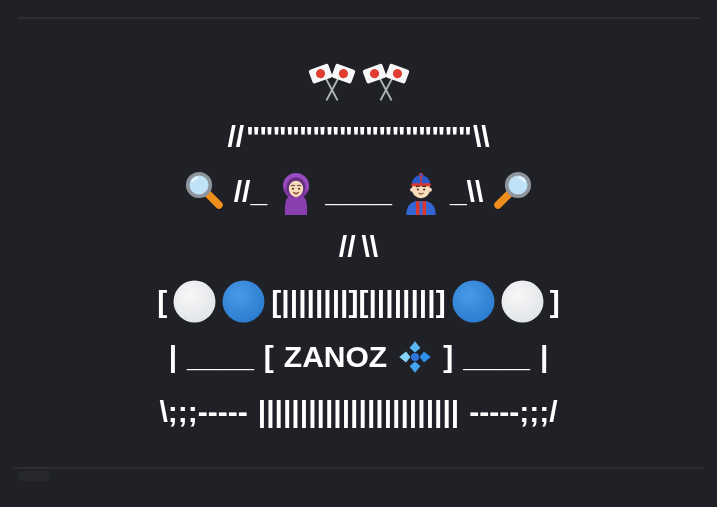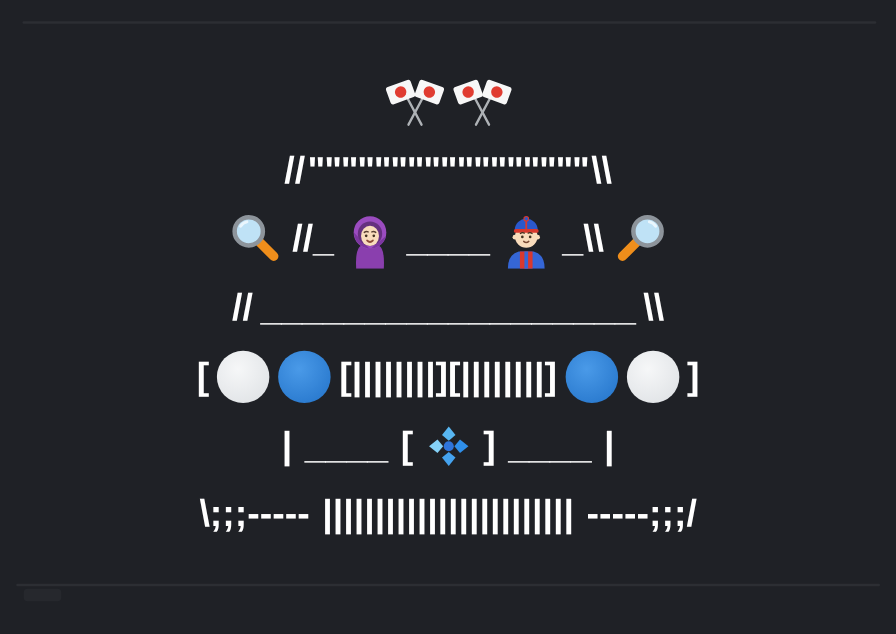--- a/index.html
+++ b/index.html
@@ -105,21 +105,20 @@
     <span class="t">_\\</span>
     <svg class="flip" width="46" height="46" viewBox="0 0 46 46">
       <path d="M26 25 L37 36" stroke="#ef8e1b" stroke-width="7.5" stroke-linecap="round"></path>
       <circle cx="17" cy="16" r="11.3" fill="#bfe2f6" stroke="#8d949b" stroke-width="3.6"></circle>
       <path d="M10.5 12 a8 8 0 0 1 5 -3.5" stroke="#eaf6fd" stroke-width="2.4" fill="none" stroke-linecap="round"></path>
     </svg>
   </div>
 
   <div class="row g6">
     <span class="t">//</span>
-    <span class="t">__________________</span>
     <span class="t">\\</span>
   </div>
 
   <div class="row g6">
     <span class="t">[</span>
     <svg width="43" height="43" viewBox="0 0 42 42">
       <defs>
           <radialGradient id="wg" cx="40%" cy="35%" r="75%">
         <stop offset="0%" stop-color="#f6f7f8"></stop>
             <stop offset="100%" stop-color="#e0e3e6"></stop>
@@ -143,20 +142,21 @@
     <svg width="43" height="43" viewBox="0 0 42 42">
       <circle cx="21" cy="21" r="20.5" fill="url(#wg)"></circle>
     </svg>
     <span class="t">]</span>
   </div>
 
   <div class="row g10">
     <span class="t">|</span>
     <span class="t">____</span>
     <span class="t">[</span>
+    <span class="t">ZANOZ</span>
     <svg width="36" height="36" viewBox="0 0 40 40">
       <polygon points="20,2.5 26,10 20,15 14,10" fill="#58b7f2"></polygon>
       <polygon points="2.5,20 10,14 15,20 10,26" fill="#85d2f8"></polygon>
       <polygon points="37.5,20 30,26 25,20 30,14" fill="#2f8fea"></polygon>
       <polygon points="20,37.5 14,30 20,25 26,30" fill="#45a3ef"></polygon>
       <circle cx="20" cy="20" r="4.5" fill="#2f74da"></circle>
     </svg>
     <span class="t">]</span>
     <span class="t">____</span>
     <span class="t">|</span>

